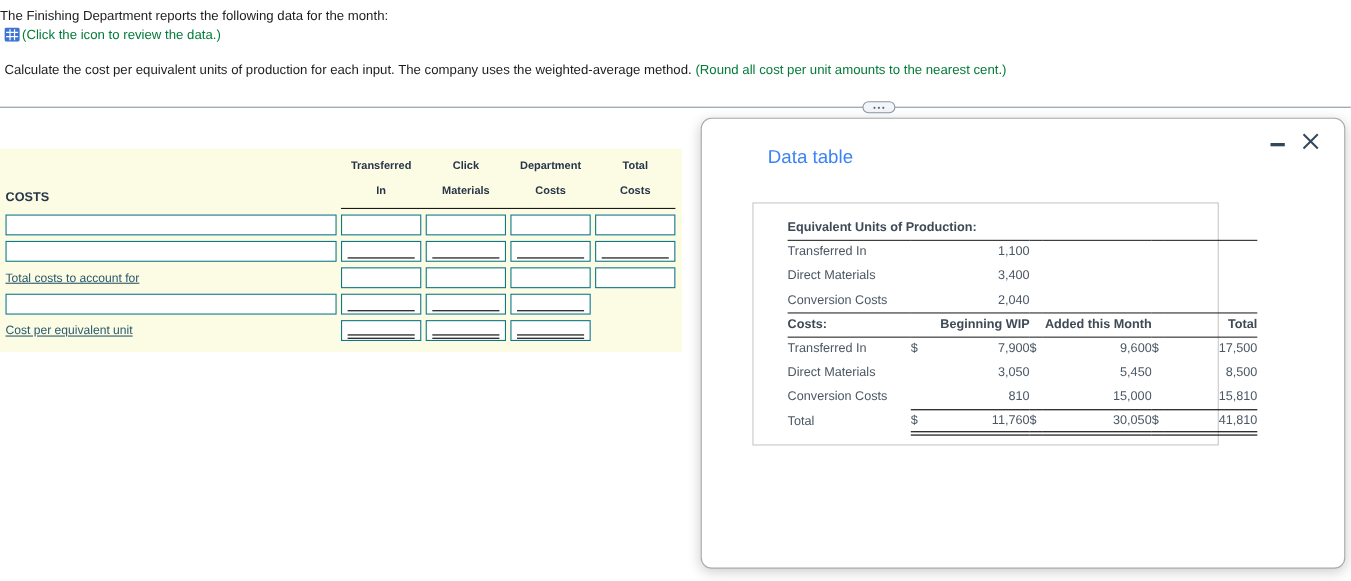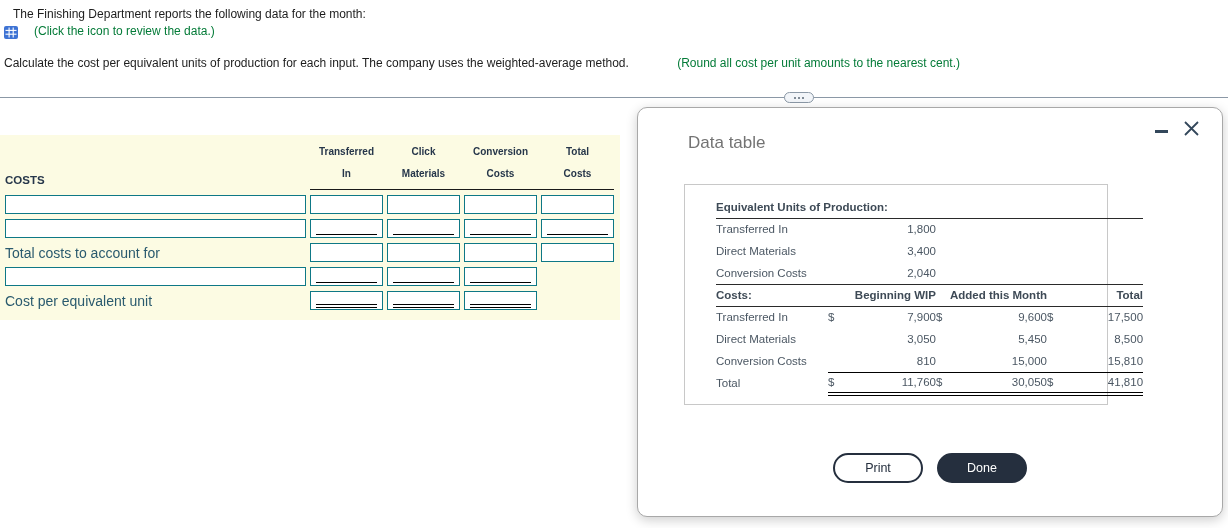--- a/index.html
+++ b/index.html
@@ -1,57 +1,57 @@
 <!DOCTYPE html>
 <html><head>
 <meta charset="utf-8">
 <style>
   * { margin:0; padding:0; box-sizing:border-box; }
   html,body { width:1228px; height:528px; background:#ffffff; overflow:hidden;
               font-family:"Liberation Sans", sans-serif; }
   .abs { position:absolute; }
 
   
-  .instr1 { left:13px; top:7px; font-size:12px; color:#1d1d1d; }
-  .instr2 { left:4px; top:24px; display:flex; align-items:center; gap:16px; }
+  .instr1 { left:0; top:7px; font-size:12px; color:#1d1d1d; }
+  .instr2 { left:4px; top:24px; display:flex; align-items:center; gap:2px; }
   .instr2 .caption { font-size:12px; color:#047b38; }
   .instr3 { left:4px; top:56px; font-size:12px; color:#1d1d1d; }
-  .instr3 .note { color:#047b38;margin-left:45px; }
+  .instr3 .note { color:#047b38; }
   .grid-icon { width:14px; height:13px; display:inline-block; }
 
   
   .divider { top:97px; left:0; width:1228px; height:1px; background:#8b98a6; }
   .pill { left:784px; top:92px; width:30px; height:11px; background:#f2f5f9;
           border:1px solid #8b98a6; border-radius:6px; display:flex;
           align-items:center; justify-content:center; gap:2px; cursor:pointer; }
   .pill i { width:2px; height:2px; border-radius:50%; background:#5a6775; }
 
   
   .ws { left:0; top:135px; width:620px; background:#fcfbe3; padding:6px 0 10px 5px; }
   .ws-head { display:flex; align-items:flex-end; }
   .ws-costs { width:305px; font-weight:bold; color:#26364a; font-size:11.5px; padding-bottom:4px; }
   .ws-heads { display:flex; gap:4px; border-bottom:1.5px solid #1a1a1a; padding-bottom:4px; }
   .ws-col { width:73px; text-align:center; font-weight:bold; color:#26364a;
             font-size:10px; line-height:22px; }
   .ws-col span { display:block; }
   .ws-sub { margin:7px 0 1px 0; font-size:11.5px; color:#2a5a6e; }
   .ws-row { display:flex; gap:4px; margin-top:5px; height:19px; }
-  .wlabel { width:301px; font-size:14px; color:#2a5a6e; display:flex; align-items:center; }
+  .wlabel { width:301px; font-size:11px; color:#2a5a6e; display:flex; align-items:center;text-decoration:underline; }
   .wbox { border:1.6px solid #0e7886; background:#fff; position:relative; }
   .wbox.wide { width:301px; }
   .wbox.cell { width:73px; }
   .ul  { position:absolute; left:5px; right:5px; bottom:2px; border-top:1.7px solid #000; }
   .dul { position:absolute; left:5px; right:5px; bottom:1px; height:4px;
          border-top:1.4px solid #000; border-bottom:1.4px solid #000; }
 
   
   .modal { left:637px; top:107px; width:586px; height:410px; background:#fff;
            border:1px solid #a8a8a8; border-radius:10px;
            box-shadow:0 3px 12px rgba(0,0,0,0.2); }
-  .modal-title { left:50px; top:25px; font-size:17px; color:#737373; }
+  .modal-title { left:60px; top:25px; font-size:17px; color:#3b82f6; }
   .win-controls { right:22px; top:12px; display:flex; align-items:center; gap:15px; }
   .min-icon { width:13px; height:3px; background:#33475b; transform:translateY(3px); cursor:pointer; }
   .close-icon { cursor:pointer; display:block; }
 
   .data-box { left:46px; top:76px; width:424px; height:221px; border:1px solid #c8c8c8;
               padding:11px 0 0 31px; }
   table.dt { border-collapse:collapse; width:427px; table-layout:fixed;
              font-size:11.5px; color:#4b5763; }
   table.dt td { padding:0; height:22px; overflow:hidden; white-space:nowrap; }
   .b { font-weight:bold; color:#3e4a56; }
@@ -99,21 +99,21 @@
     <div class="ws-heads">
       <div class="ws-col">
         <span>Transferred</span>
         <span>In</span>
       </div>
       <div class="ws-col">
         <span>Click</span>
         <span>Materials</span>
       </div>
       <div class="ws-col">
-        <span>Conversion</span>
+        <span>Department</span>
         <span>Costs</span>
       </div>
       <div class="ws-col">
         <span>Total</span>
         <span>Costs</span>
       </div>
     </div>
   </div>
 
 
@@ -196,21 +196,21 @@
           <col style="width:99px">
         <col style="width:12px">
           <col style="width:84px">
       </colgroup>
       <tbody>
           <tr class="rule">
         <td colspan="7" class="b">Equivalent Units of Production:</td>
       </tr>
       <tr>
         <td>Transferred In</td>
-        <td colspan="2" class="val">1,800</td>
+        <td colspan="2" class="val">1,100</td>
         <td colspan="4"></td>
       </tr>
       <tr>
         <td>Direct Materials</td>
         <td colspan="2" class="val">3,400</td>
         <td colspan="4"></td>
       </tr>
       <tr class="rule">
         <td>Conversion Costs</td>
         <td colspan="2" class="val">2,040</td>
@@ -255,17 +255,13 @@
         <td class="val dbl">11,760</td>
         <td class="dbl">$</td>
         <td class="val dbl">30,050</td>
         <td class="dbl">$</td>
         <td class="val dbl">41,810</td>
       </tr>
     </tbody>
       </table>
   </div>
 
-  <div class="abs btns">
-    <div class="btn btn-print">Print</div>
-    <div class="btn btn-done">Done</div>
-  </div>
 </div>
 
 </body></html>

